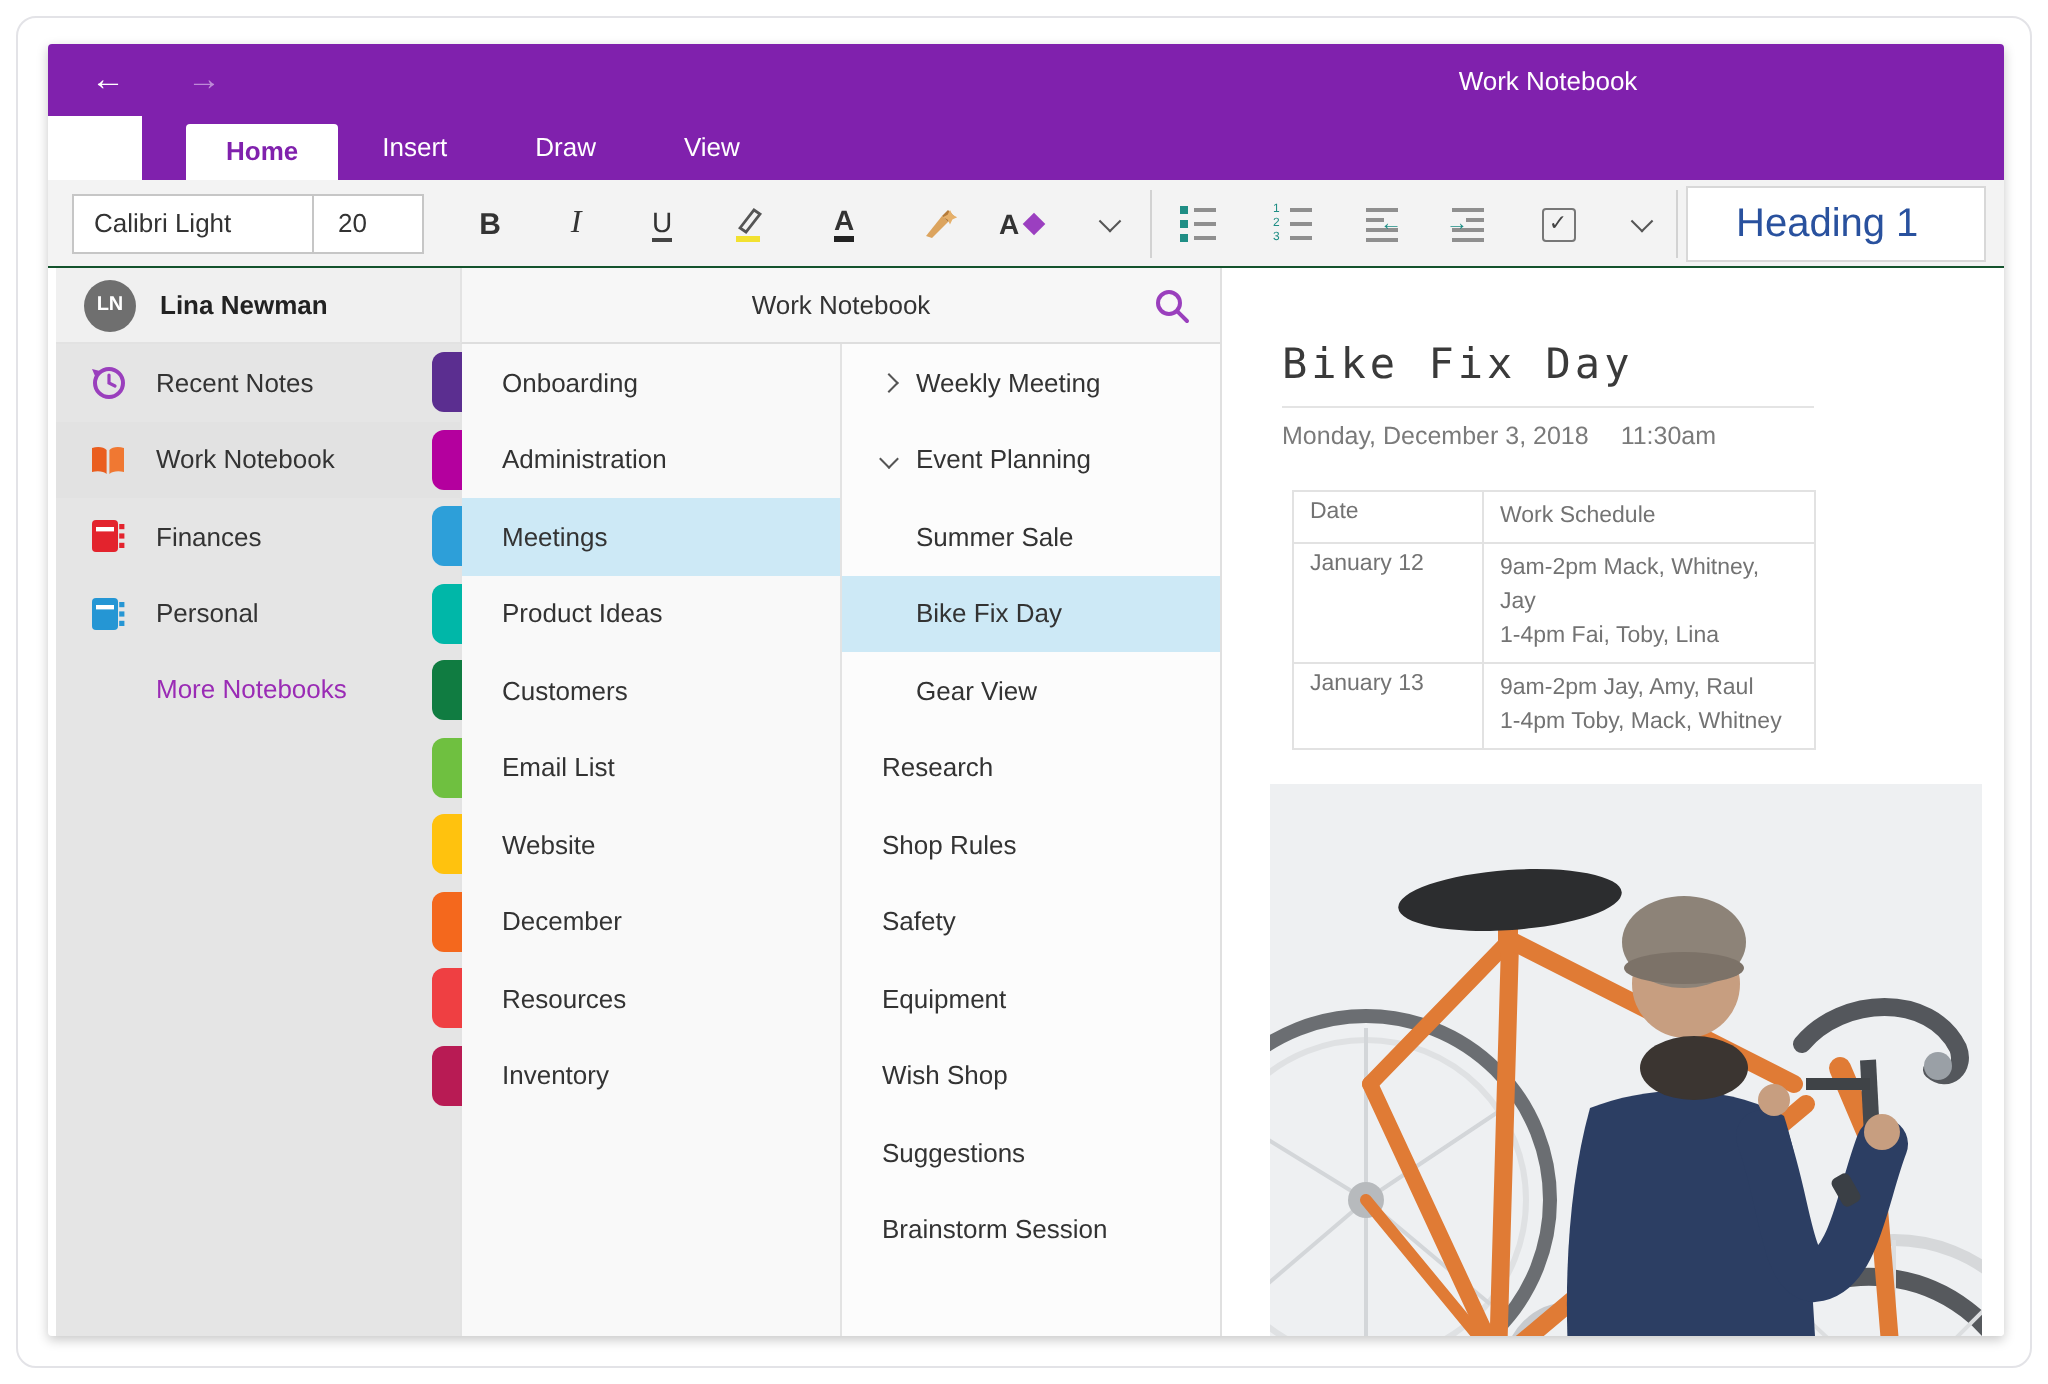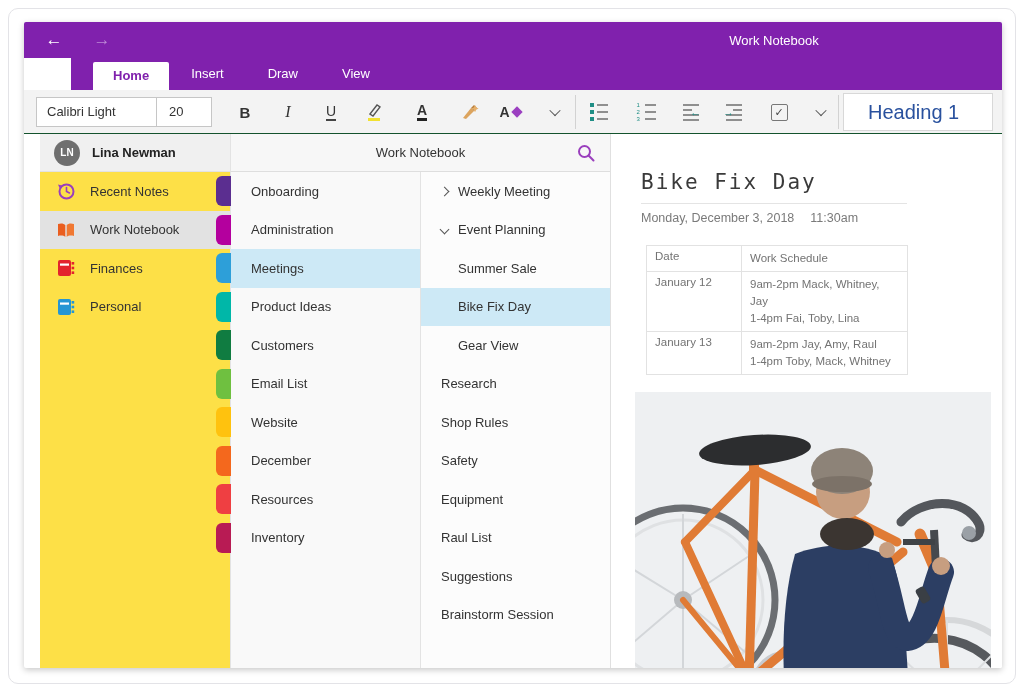--- a/index.html
+++ b/index.html
@@ -33,21 +33,21 @@
   .lrow { display:flex; align-items:center; gap:3px; }
   .ldot { width:4px; height:4px; background:var(--teal); }
   .lnum { width:5px; font-size:6px; color:var(--teal); line-height:4px; }
   .lbar { width:11px; height:2px; background:#8f8f8f; }
   .ind-wrap { position:relative; display:flex; flex-direction:column; gap:3px; }
   .ind-arrow { position:absolute; top:2px; font-size:11px; color:var(--teal); font-weight:bold; }
   .todo-g { width:17px; height:17px; border:1.5px solid #777; border-radius:2px; font-size:11px; color:#444; line-height:14px; text-align:center; }
   .stylebox { position:absolute; left:819px; top:3px; width:150px; height:38px; background:#fff; border:1px solid #d8d8d8; color:#29519e; font-size:20px; line-height:36px; padding-left:24px; }
   
   .main { position:absolute; left:0; top:112px; right:0; bottom:0; }
-  .sidebar { position:absolute; left:16px; top:0; width:206px; height:100%; background:#fde047; }
+  .sidebar { position:absolute; left:4px; top:0; width:206px; height:100%; background:#e5e5e5; }
   .userrow { height:38px; display:flex; align-items:center; padding-left:14px; border-bottom:1px solid #e2e2e2; background:#f0f0f0; }
   .avatar { width:26px; height:26px; border-radius:50%; background:#6f6f6f; color:#fff; font-size:10px; font-weight:bold; text-align:center; line-height:26px; }
   .username { margin-left:12px; font-size:13px; color:#222; font-weight:600; }
   .nbitem { height:38.5px; display:flex; align-items:center; padding-left:16px; font-size:13px; color:#333; }
   .nbitem.sel { background:#e2e2e2; }
   .nbicon { width:20px; height:20px; margin-right:14px; flex:none; }
   .morelink { height:38.5px; line-height:38.5px; padding-left:50px; font-size:13px; color:#9a2bb5; }
   .panelheader { position:absolute; left:206px; top:0; width:380px; height:38px; background:#f7f7f7; border-bottom:1px solid #dedede; border-left:1px solid #e3e3e3; }
   .ph-title { display:block; text-align:center; line-height:38px; font-size:13px; color:#333; }
   .searchbtn { position:absolute; right:14px; top:9px; width:20px; height:20px; }
@@ -229,20 +229,21 @@
       <div class="nbitem">
         <svg class="nbicon" viewBox="0 0 20 20">
           <rect x="2" y="2" width="13" height="16" rx="2" fill="#2596d4"></rect>
           <rect x="4" y="5.5" width="9" height="2.2" fill="#fff"></rect>
           <rect x="15.6" y="4" width="2.6" height="2.6" fill="#2596d4"></rect>
             <rect x="15.6" y="8.7" width="2.6" height="2.6" fill="#2596d4"></rect>
             <rect x="15.6" y="13.4" width="2.6" height="2.6" fill="#2596d4"></rect>
         </svg>
         <span>Personal</span>
       </div>
+      <div class="morelink">More Notebooks</div>
     </div>
 
     <div class="panelheader">
       <span class="ph-title">Work Notebook</span>
       <svg class="searchbtn" viewBox="0 0 20 20">
         <circle cx="8.5" cy="8.5" r="5.5" fill="none" stroke="#9a3fbd" stroke-width="2"></circle>
         <line x1="12.8" y1="12.8" x2="17.5" y2="17.5" stroke="#9a3fbd" stroke-width="2" stroke-linecap="round"></line>
       </svg>
     </div>
 
@@ -313,21 +314,21 @@
       <div class="prow">
           <span>Shop Rules</span>
         </div>
       <div class="prow">
           <span>Safety</span>
         </div>
       <div class="prow">
           <span>Equipment</span>
         </div>
       <div class="prow">
-          <span>Raul List</span>
+          <span>Wish Shop</span>
         </div>
       <div class="prow">
           <span>Suggestions</span>
         </div>
       <div class="prow">
           <span>Brainstorm Session</span>
         </div>
     </div>
 
     <div class="content">

